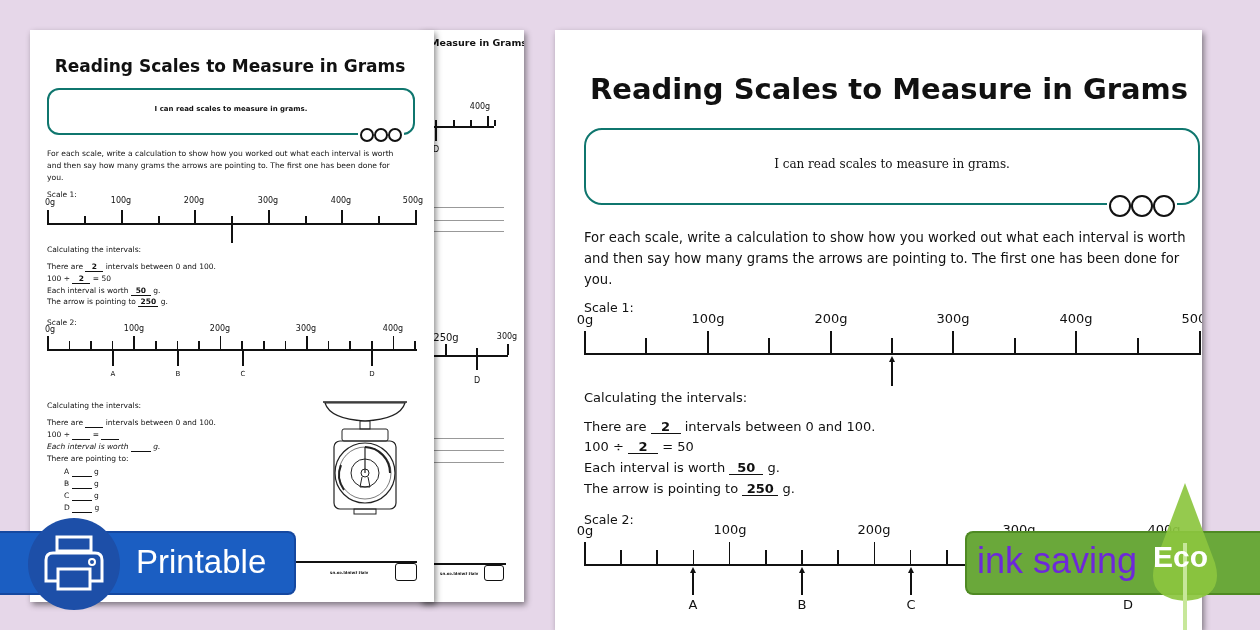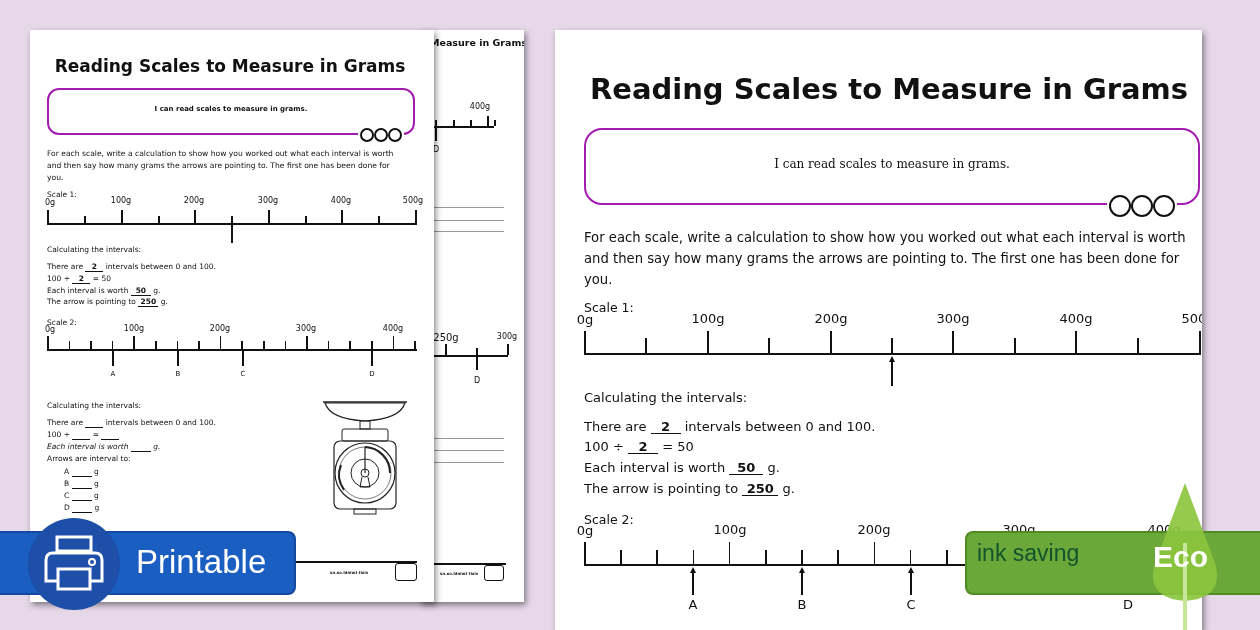--- a/index.html
+++ b/index.html
@@ -10,21 +10,21 @@
 
   
   #back-page { left: 420px; top: 30px; width: 104px; height: 572px; }
   #back-page .bp-title { position:absolute; left: 10px; top: 7px; font-size: 9.5px; font-weight: bold; white-space: nowrap; }
   #back-page .line { position:absolute; height:1px; background:#999; }
   #back-page .bp-shadow { position:absolute; left:0; top:0; width:14px; height:100%; background: linear-gradient(to right, rgba(0,0,0,0.25), rgba(0,0,0,0)); }
 
   
   #small-page { left: 30px; top: 30px; width: 404px; height: 572px; }
   #small-page .title { position:absolute; left:0; width: 400px; top: 26px; text-align:center; font-size: 17px; font-weight: bold; }
-  .obj-box { position:absolute; border: 2px solid #a21caf; border-radius: 12px; }
+  .obj-box { position:absolute; border: 2px solid #0f766e; border-radius: 12px; }
   .obj-box .obj-text { position:absolute; width:100%; text-align:center; }
   .circles { position:absolute; display:flex; gap: 0; background:#fff; padding: 0 2px; }
   .circles span { display:block; border:2px solid #111; border-radius:50%; background:#fff; }
   .para { position:absolute; }
   .scale-label { position:absolute; }
   .tick-label { position:absolute; transform: translateX(-50%); white-space: nowrap; }
   .axis { position:absolute; height: 2px; background:#111; }
   .tick { position:absolute; width: 1.5px; background:#111; }
   .arrow-line { position:absolute; width: 1.5px; background:#111; }
   .arrow-head { position:absolute; width:0; height:0; border-left: 3px solid transparent; border-right: 3px solid transparent; border-bottom: 6px solid #111; transform: translateX(-50%); }
@@ -40,21 +40,21 @@
   #large-page .title { position:absolute; left:0; width: 674px; top: 42px; text-align:center; font-size: 29px; font-weight: bold; }
 
   
   #printable-badge { position:absolute; left: 0; top: 531px; width: 296px; height: 64px; }
   #printable-badge .band { position:absolute; left:0; top:0; width: 296px; height: 64px; background:#1b5ec2; border-radius: 0 8px 8px 0; border: 2px solid #1548a0; border-left:none; }
   #printable-badge .circle { position:absolute; left: 28px; top: -13px; width: 92px; height: 92px; border-radius: 50%; background:#1d4fa8; }
   #printable-badge .label { position:absolute; left: 136px; top: 12px; font-size: 33px; color:#fff; font-family: "Liberation Sans", sans-serif; }
 
   #eco-badge { position:absolute; left: 965px; top: 483px; width: 295px; height: 147px; }
   #eco-badge .band { position:absolute; left:0; top: 48px; width: 295px; height: 64px; background:#6aa83a; border: 2px solid #4f8a23; border-right:none; border-radius: 8px 0 0 8px; }
-  #eco-badge .label { position:absolute; left: 12px; top: 57px; font-size: 23px; color:#14532d; font-family: "Liberation Sans", sans-serif; }
+  #eco-badge .label { position:absolute; left: 12px; top: 57px; font-size: 36px; color:#6d28d9; font-family: "Liberation Sans", sans-serif; }
   #eco-badge .leaf { position:absolute; left: 180px; top: 0; width: 80px; height: 147px; }
   #eco-badge .eco-label { position:absolute; left: 188px; top: 57px; font-size: 30px; font-weight:bold; color:#fff; font-family: "Liberation Sans", sans-serif; }
 </style>
 </head>
 <body>
 
 <div id="back-page" class="page">
   <div class="bp-title">Measure in Grams</div>
   <div class="tick-label" style="left:60px;top:72px;font-size:8px;">400g</div>
   <div class="axis" style="left:0;top:96px;width:74px;height:1.5px;"></div>
@@ -187,21 +187,21 @@
     <span>100 ÷</span>
     <span class="blank" style="width:18px;">&nbsp;</span>
     <span>=</span>
     <span class="blank" style="width:18px;">&nbsp;</span>
   </div>
   <div class="calc-line" style="left:17px;top:412px;font-size:7.5px;font-style:italic;">
     <span>Each interval is worth</span>
     <span class="blank" style="width:20px;">&nbsp;</span>
     <span>g.</span>
   </div>
-  <div class="calc-line" style="left:17px;top:424px;font-size:7.5px;">Arrows are interval to:</div>
+  <div class="calc-line" style="left:17px;top:424px;font-size:7.5px;">There are pointing to:</div>
   <div class="calc-line" style="left:34px;top:436px;font-size:7.5px;line-height:12px;">
     <div><span>A</span> <span class="blank" style="width:20px;">&nbsp;</span> <span>g</span></div>
     <div><span>B</span> <span class="blank" style="width:20px;">&nbsp;</span> <span>g</span></div>
     <div><span>C</span> <span class="blank" style="width:20px;">&nbsp;</span> <span>g</span></div>
     <div><span>D</span> <span class="blank" style="width:20px;">&nbsp;</span> <span>g</span></div>
   </div>
 
   <svg style="position:absolute;left:290px;top:365px;" width="90" height="125" viewBox="0 0 90 125">
     <path d="M5 8 H85 Q80 24 45 26 Q10 24 5 8 Z" fill="none" stroke="#222" stroke-width="1.2"></path>
     <line x1="3" y1="7" x2="87" y2="7" stroke="#222" stroke-width="1.5"></line>

